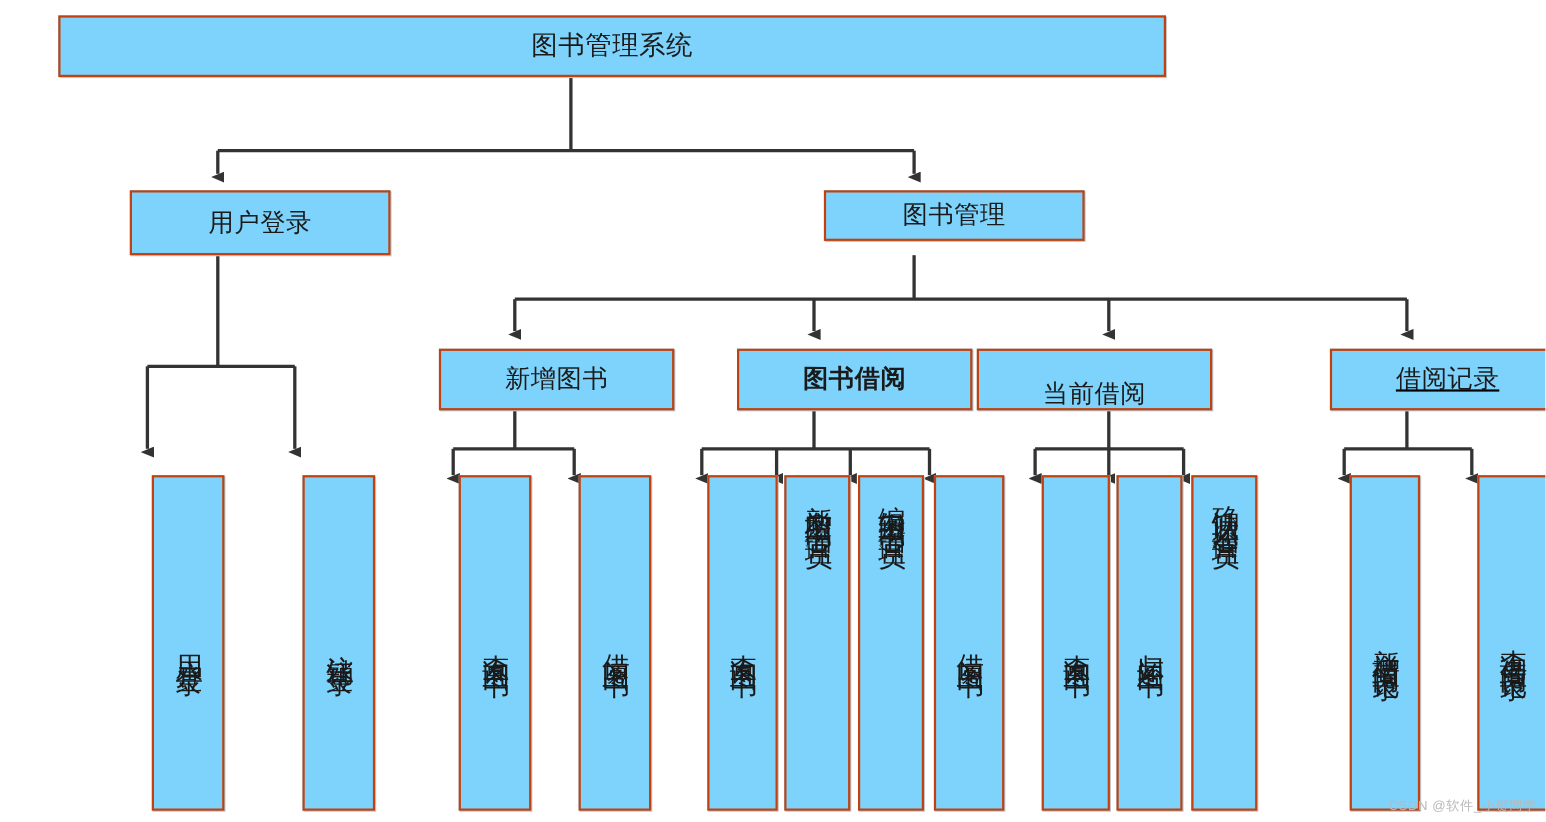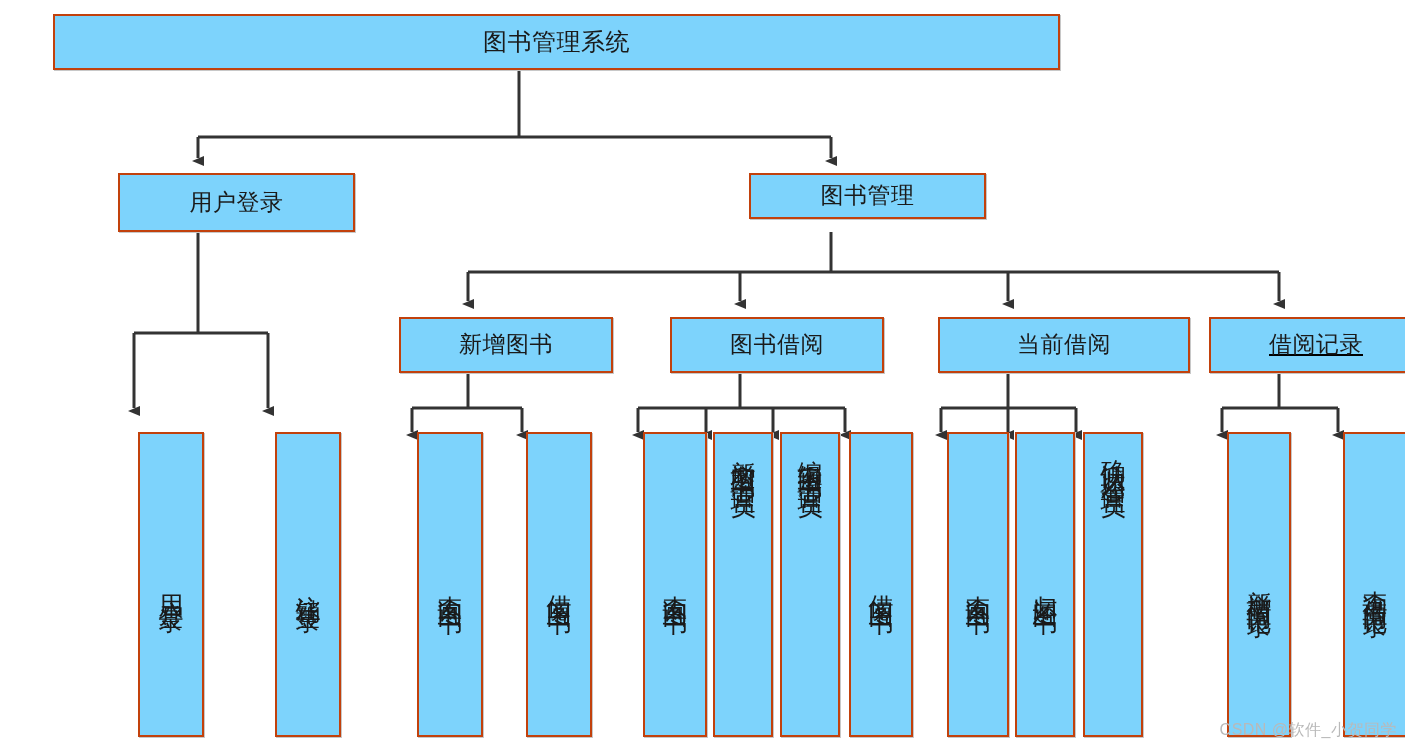--- a/index.html
+++ b/index.html
@@ -69,21 +69,21 @@
   .node.v.top {
     align-items: flex-start;
   }
   .node.v.top .label {
     margin-top: 6px;
   }
   .watermark {
     position: absolute;
     right: 8px;
     bottom: 6px;
-    font-size: 16px;
+    font-size: 12px;
     color: #b9b9b9;
     white-space: nowrap;
     letter-spacing: 0.5px;
   }
 </style>
 </head>
 <body>
 
 <div id="canvas">
 
@@ -144,24 +144,24 @@
   <div class="node h" style="left:81px; top:173px; width:237px; height:59px;">
     <span class="label">用户登录</span>
   </div>
   <div class="node h" style="left:712px; top:173px; width:237px; height:46px;">
     <span class="label">图书管理</span>
   </div>
 
   <div class="node h" style="left:362px; top:317px; width:214px; height:56px;">
     <span class="label">新增图书</span>
   </div>
-  <div class="node h" style="left:633px; top:317px; width:214px; height:56px;">
+  <div class="node h" style="left:633px; top:317px; width:214px; height:56px;font-weight:bold;">
     <span class="label">图书借阅</span>
   </div>
-  <div class="node h" style="left:901px; top:317px; width:252px; height:56px;">
+  <div class="node h" style="left:851px; top:317px; width:214px; height:56px;align-items:flex-end;">
     <span class="label">当前借阅</span>
   </div>
   <div class="node h" style="left:1172px; top:317px; width:214px; height:56px;text-decoration:underline;">
     <span class="label">借阅记录</span>
   </div>
 
   <div class="node v center" style="left:101px; top:432px; width:66px; height:305px;">
     <span class="label">用户登录</span>
   </div>
   <div class="node v center" style="left:238px; top:432px; width:66px; height:305px;">

